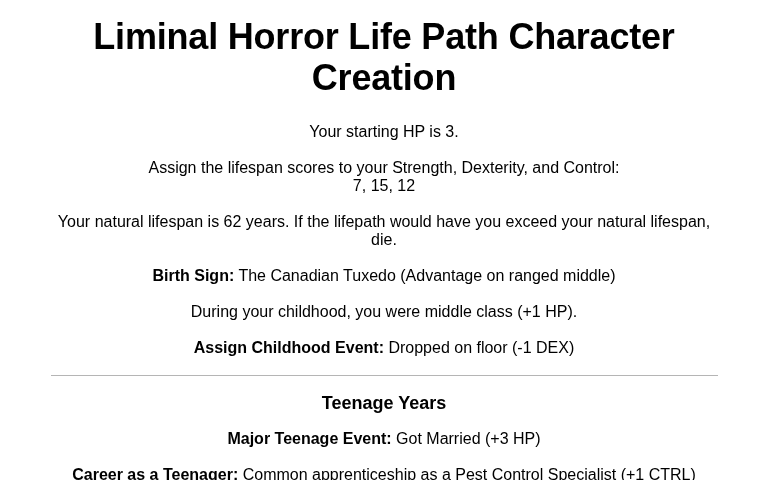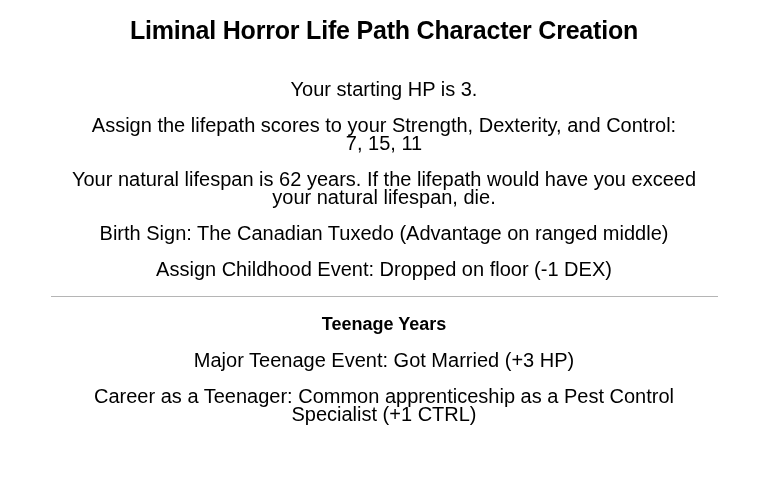--- a/index.html
+++ b/index.html
@@ -14,36 +14,36 @@
     font-family: "Liberation Sans", sans-serif;
     color: #000000;
   }
   .page {
     width: 667px;
     margin: 0 auto;
     padding-top: 16px;
     text-align: center;
   }
   .doc-title {
-    font-size: 25px;
+    font-size: 36px;
     font-weight: bold;
     line-height: 1.15;
-    margin: 0 0 35px 0;
+    margin: 0 0 24px 0;
     letter-spacing: -0.2px;
   }
   p.line {
-    font-size: 20px;
+    font-size: 16px;
     line-height: 18px;
     margin: 0 0 18px 0;
   }
   p.line:last-child {
     margin-bottom: 0;
   }
   .lbl {
-    font-weight: normal;
+    font-weight: bold;
   }
   hr.divider {
     border: none;
     border-top: 1px solid #b5b5b5;
     margin: 18px 0 18px 0;
     height: 0;
   }
   .section-head {
     font-size: 18px;
     font-weight: bold;
@@ -54,31 +54,32 @@
 </head>
 <body>
 
 <div class="page">
 
   <h1 class="doc-title">Liminal Horror Life Path Character Creation</h1>
 
   <p class="line">Your starting HP is 3.</p>
 
   <p class="line">
-    <span>Assign the lifepath scores to your Strength, Dexterity, and Control:</span><br>
-    <span>7, 15, 11</span>
+    <span>Assign the lifespan scores to your Strength, Dexterity, and Control:</span><br>
+    <span>7, 15, 12</span>
   </p>
 
   <p class="line">Your natural lifespan is 62 years. If the lifepath would have you exceed your natural lifespan, die.</p>
 
   <p class="line">
     <span class="lbl">Birth Sign:</span>
     <span>The Canadian Tuxedo (Advantage on ranged middle)</span>
   </p>
 
+  <p class="line">During your childhood, you were middle class (+1 HP).</p>
 
   <p class="line">
     <span class="lbl">Assign Childhood Event:</span>
     <span>Dropped on floor (-1 DEX)</span>
   </p>
 
   <hr class="divider">
 
   <h3 class="section-head">Teenage Years</h3>
 

